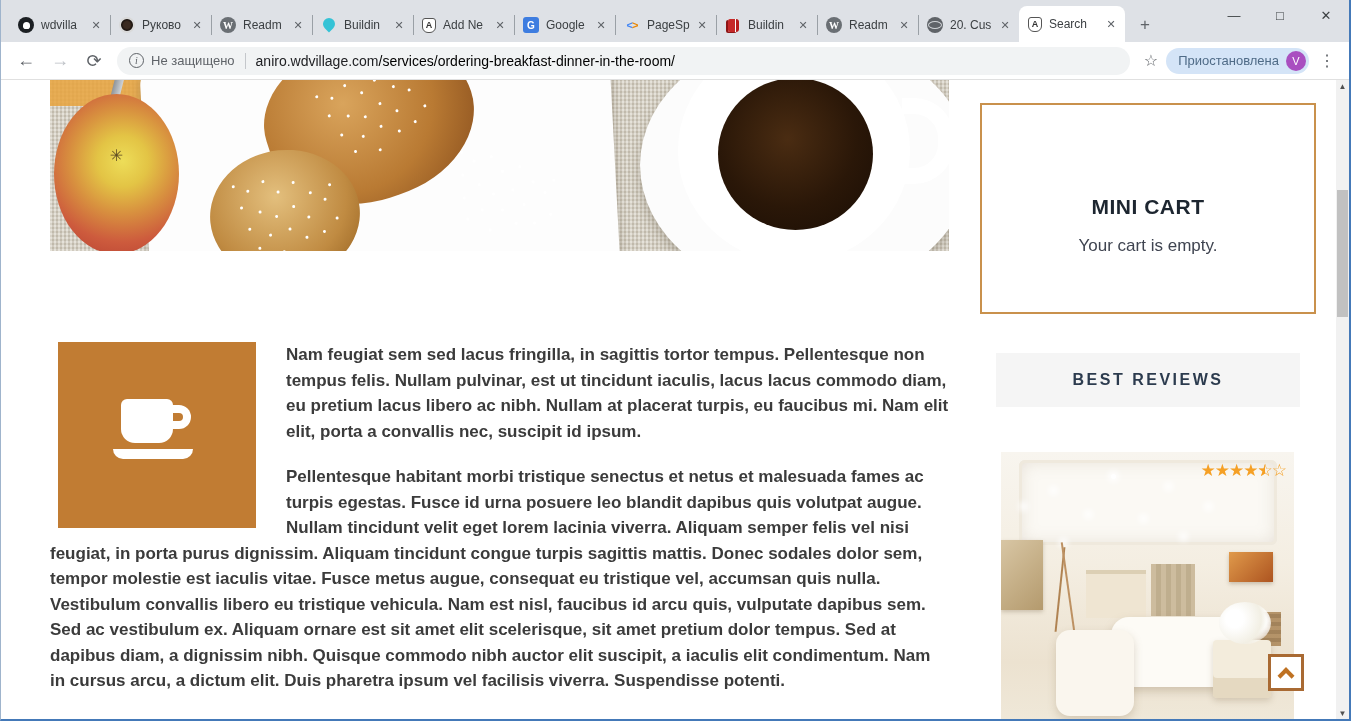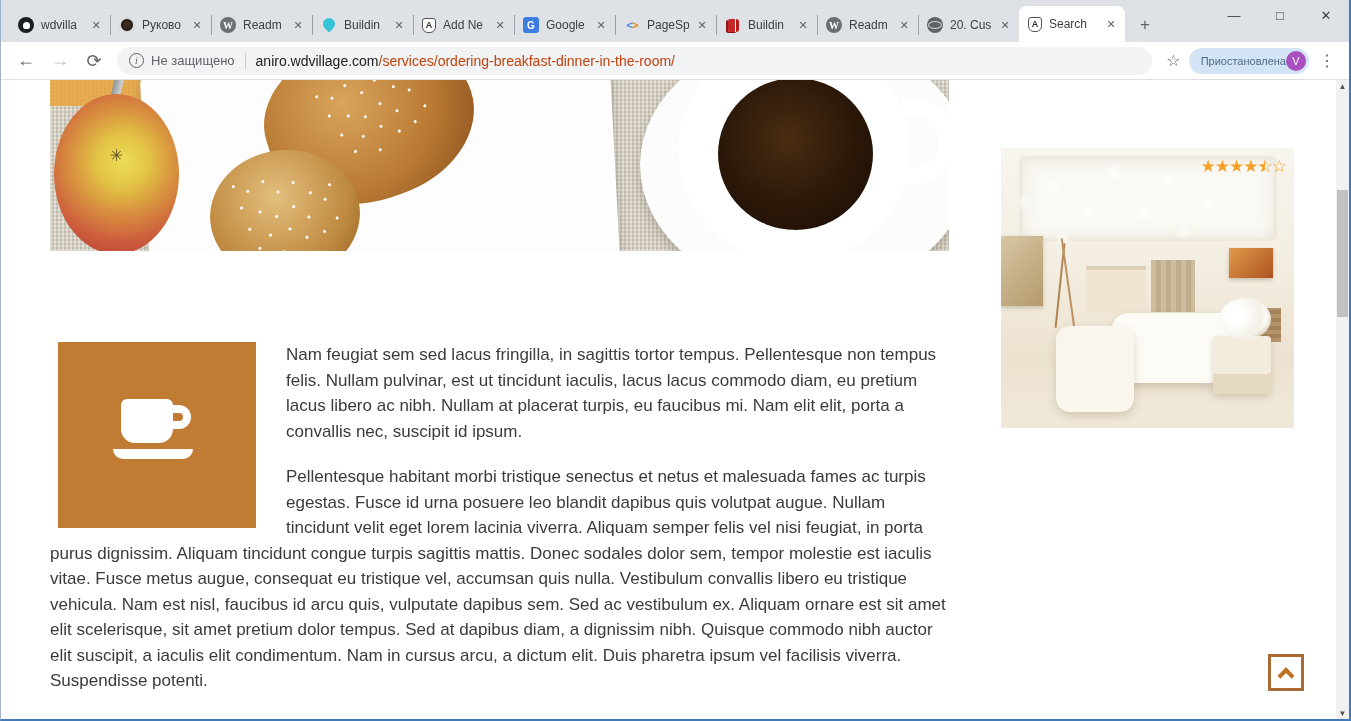--- a/index.html
+++ b/index.html
@@ -33,24 +33,24 @@
 
   
   .toolbar { position:absolute; left:0; top:42px; width:100%; height:38px; background:#fff; display:flex; align-items:center; padding:0 8px; border-bottom:1px solid #e0e0e0; }
   .navbtn { width:28px; height:28px; display:flex; align-items:center; justify-content:center; font-size:18px; color:#5f6368; margin:0 3px; cursor:pointer; }
   .navbtn.disabled { color:#bdc1c6; }
   .omnibox { flex:1; height:28px; background:#f1f3f4; border-radius:14px; display:flex; align-items:center; padding:0 12px; margin:0 6px; }
   .infoicon { width:15px; height:15px; border:1.5px solid #5f6368; border-radius:50%; color:#5f6368; font-size:10px; display:flex; align-items:center; justify-content:center; font-family:"Liberation Serif",serif; font-style:italic; }
   .sec-label { font-size:13px; color:#5f6368; margin:0 10px 0 7px; }
   .omni-sep { width:1px; height:16px; background:#c4c7cb; margin-right:10px; }
   .url { font-size:14px; }
-  .url .host { color:#202124; } .url .path { color:#c2410c; }
+  .url .host { color:#202124; } .url .path { color:#000000; }
   .starbtn { font-size:16px; color:#5f6368; margin:0 8px; cursor:pointer; }
   .profilechip { background:#d4e4f7; border-radius:14px; height:26px; display:flex; align-items:center; padding:0 3px 0 12px; cursor:pointer; }
-  .profilechip .ptext { font-size:11px; color:#4f6b87; }
+  .profilechip .ptext { font-size:13px; color:#4f6b87; margin-right:7px; }
   .avatar { width:20px; height:20px; background:#a94fc0; border-radius:50%; color:#fff; font-size:11px; display:flex; align-items:center; justify-content:center; }
   .menudots { font-size:16px; color:#5f6368; margin:0 6px 0 10px; cursor:pointer; letter-spacing:0; }
 
   
   .content { position:absolute; left:0; top:80px; width:1338px; height:641px; background:#fff; overflow:hidden; }
 
   
   .hero { position:absolute; left:49px; top:0; width:899px; height:171px; overflow:hidden;
           background:#d7d1c3; cursor:default; }
   .hero .mat { position:absolute; inset:0;
@@ -84,21 +84,21 @@
   .page-heading { position:absolute; left:49px; top:196px; width:899px; text-align:center;
       font-size:28px; color:#8d8d8d; font-weight:500; letter-spacing:.5px; }
 
   
   .article { position:absolute; left:49px; top:262px; width:899px; font-size:17px; line-height:25.5px; color:#3b3b3b; }
   .iconbox { float:left; width:198px; height:186px; background:#c17c33; margin:0 30px 12px 8px; position:relative; }
   .cupicon { position:absolute; left:50%; top:46%; transform:translate(-50%,-50%); width:72px; height:58px; }
   .cupicon .body { position:absolute; left:0; top:0; width:52px; height:44px; background:#fff; border-radius:6px 6px 14px 14px; }
   .cupicon .hdl { position:absolute; left:50px; top:6px; width:20px; height:24px; border:8px solid #fff; border-left:none; border-radius:0 14px 14px 0; }
   .cupicon .scr { position:absolute; left:-8px; top:50px; width:80px; height:10px; background:#fff; border-radius:0 0 10px 10px; }
-  .article p { margin-bottom:20px; }
+  .article p { margin-bottom:20px;font-weight:bold; }
 
   
   .sidebar { position:absolute; left:979px; top:23px; width:336px; }
   .minicart { width:336px; height:211px; border:2px solid #c9914c; background:#fff; display:flex; flex-direction:column; align-items:center; justify-content:center; padding-top:34px; }
   .minicart .mc-title { font-size:21px; font-weight:600; color:#1d2630; letter-spacing:.5px; }
   .minicart .mc-empty { font-size:17px; color:#3f4450; margin-top:17px; }
   .bestreviews { margin:39px 16px 0 16px; height:54px; background:#f5f5f5; display:flex; align-items:center; justify-content:center; }
   .bestreviews .br-title { font-size:16px; font-weight:600; color:#2c3b4e; letter-spacing:2.5px; }
   .reviewimg { position:relative; margin:45px 0 0 21px; width:293px; height:280px; overflow:hidden; cursor:pointer;
       background:linear-gradient(180deg,#f8f5ef 0%, #f4eee2 40%, #ece2d0 75%, #f0e9da 100%); }
@@ -255,20 +255,27 @@
         <span class="body"></span>
           <span class="hdl"></span>
           <span class="scr"></span>
       </div>
     </div>
     <p>Nam feugiat sem sed lacus fringilla, in sagittis tortor tempus. Pellentesque non tempus felis. Nullam pulvinar, est ut tincidunt iaculis, lacus lacus commodo diam, eu pretium lacus libero ac nibh. Nullam at placerat turpis, eu faucibus mi. Nam elit elit, porta a convallis nec, suscipit id ipsum.</p>
     <p>Pellentesque habitant morbi tristique senectus et netus et malesuada fames ac turpis egestas. Fusce id urna posuere leo blandit dapibus quis volutpat augue. Nullam tincidunt velit eget lorem lacinia viverra. Aliquam semper felis vel nisi feugiat, in porta purus dignissim. Aliquam tincidunt congue turpis sagittis mattis. Donec sodales dolor sem, tempor molestie est iaculis vitae. Fusce metus augue, consequat eu tristique vel, accumsan quis nulla. Vestibulum convallis libero eu tristique vehicula. Nam est nisl, faucibus id arcu quis, vulputate dapibus sem. Sed ac vestibulum ex. Aliquam ornare est sit amet elit scelerisque, sit amet pretium dolor tempus. Sed at dapibus diam, a dignissim nibh. Quisque commodo nibh auctor elit suscipit, a iaculis elit condimentum. Nam in cursus arcu, a dictum elit. Duis pharetra ipsum vel facilisis viverra. Suspendisse potenti.</p>
   </div>
 
   <div class="sidebar">
+    <div class="minicart">
+      <div class="mc-title">MINI CART</div>
+      <div class="mc-empty">Your cart is empty.</div>
+    </div>
+    <div class="bestreviews">
+      <span class="br-title">BEST REVIEWS</span>
+    </div>
     <div class="reviewimg">
       <div class="ceiling"></div>
       <div class="lightdot"></div>
       <div class="art-left"></div>
       <div class="branch"></div>
       <div class="branch2"></div>
       <div class="minibar"></div>
       <div class="curtain"></div>
       <div class="art-right"></div>
       <div class="fireplace"></div>

